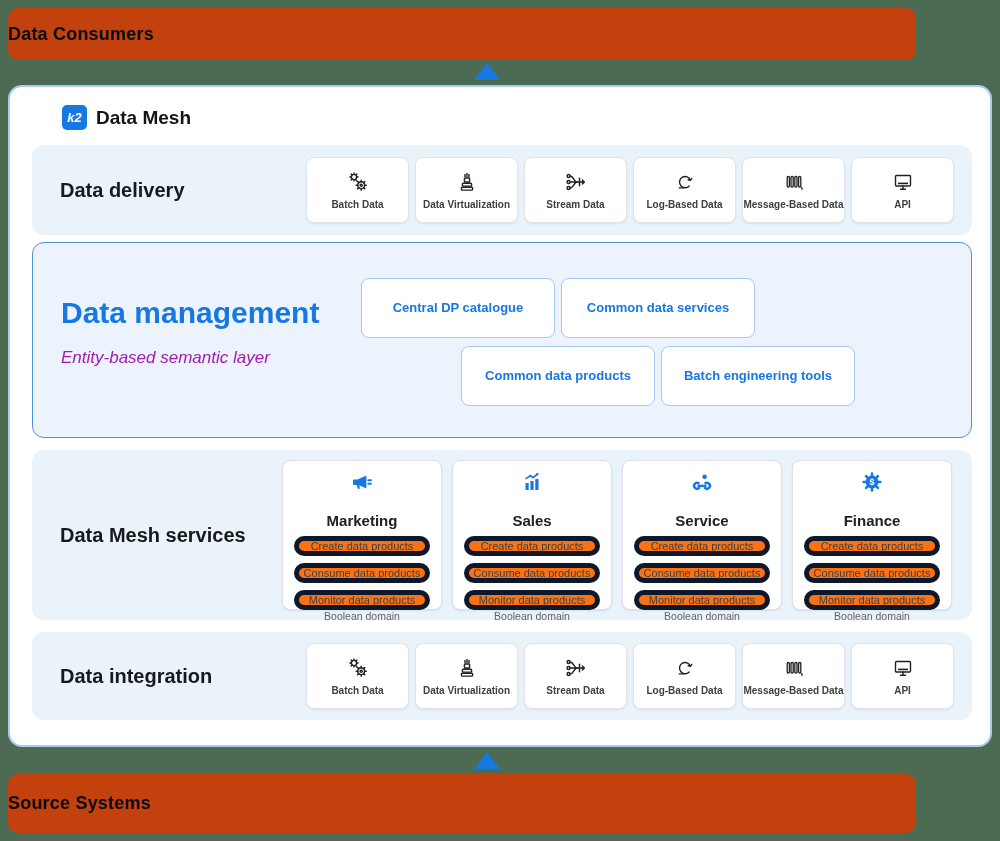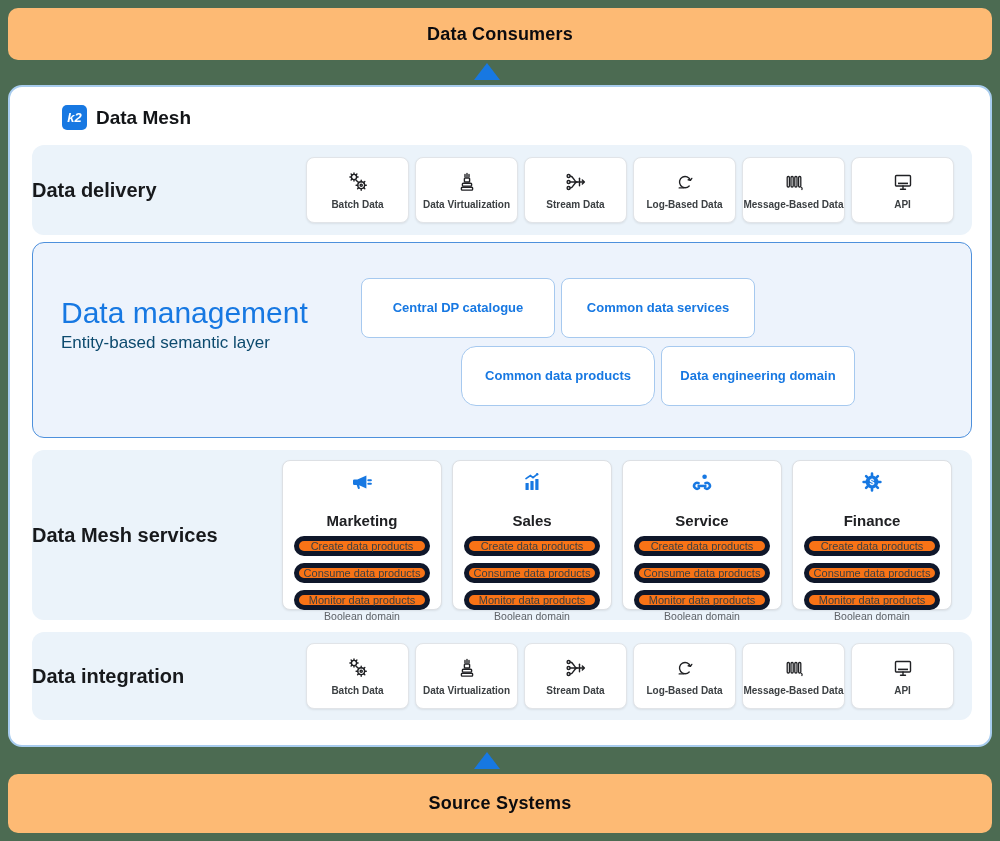--- a/index.html
+++ b/index.html
@@ -1,21 +1,21 @@
 <!DOCTYPE html>
 <html><head>
 <meta charset="utf-8">
 <style>
   * { margin:0; padding:0; box-sizing:border-box; }
   html,body { background:#4C6B52; }
   body { font-family:"Liberation Sans","DejaVu Sans",sans-serif; }
   #app { position:relative; width:1000px; height:841px; background:#4C6B52; overflow:hidden; }
 
-  .banner { position:absolute; left:8px; width:984px; background:#fdba74; border-radius:10px;
-            display:flex; align-items:center; justify-content:center;
+  .banner { position:absolute; left:8px; width:908px; background:#c2410c; border-radius:10px;
+            display:flex; align-items:center; 
             font-size:18px; font-weight:bold; color:#0B0B0F; letter-spacing:.2px; }
   .banner-top { top:8px; height:52px; }
   .banner-bottom { top:774px; height:59px; }
 
   .tri { position:absolute; width:0; height:0;
          border-left:13px solid transparent; border-right:13px solid transparent;
          border-bottom:17px solid #1778E2; }
   .tri-top { left:474px; top:63px; }
   .tri-bottom { left:474px; top:752px; }
 
@@ -26,41 +26,41 @@
   .logo { width:25px; height:25px; background:#1778E2; border-radius:5px; color:#fff;
           font-weight:bold; font-style:italic; font-size:13px;
           display:flex; align-items:center; justify-content:center; }
   .brand-title { font-size:19px; font-weight:bold; color:#121417; }
 
   .sect-row { position:absolute; left:22px; width:940px; background:#EBF3FA;
               border-radius:12px; display:flex; align-items:center; }
   .row-delivery { top:58px; height:90px; }
   .row-services { top:363px; height:170px; }
   .row-integration { top:545px; height:88px; }
-  .row-label { font-size:20px; font-weight:bold; color:#17191C; white-space:nowrap; }
+  .row-label { font-size:20px; font-weight:bold; color:#17191C; padding-left:28px; white-space:nowrap; }
   .cards { margin-left:auto; display:flex; gap:6px; padding-right:18px;font-weight:bold; }
 
   .mini-card { width:103px; height:66px; background:#fff; border:1px solid #E1E4E8; border-radius:8px;
                display:flex; flex-direction:column; align-items:center; justify-content:center; gap:5px;
                box-shadow:0 1px 2px rgba(60,64,67,.10); }
   .mini-card .lbl { font-size:10px; color:#3C4043; white-space:nowrap; }
   .icon24 { width:24px; height:24px; display:block; }
 
   .mgmt { position:absolute; left:22px; top:155px; width:940px; height:196px;
           background:#EDF3FC; border:1.5px solid #4D90DC; border-radius:12px; }
   .mgmt-titleblock { position:absolute; left:28px; top:53px; }
-  .mgmt-title { font-size:30px; font-weight:normal; color:#1778E2; line-height:1.15; }
-  .mgmt-subtitle { font-size:17px; color:#0c4a6e; margin-top:2px; }
+  .mgmt-title { font-size:30px; font-weight:bold; color:#1778E2; line-height:1.15; }
+  .mgmt-subtitle { font-size:17px; color:#a21caf; margin-top:17px;font-style:italic; }
   .mgmt-card { position:absolute; width:194px; height:60px; background:#fff;
                border:1px solid #A6C9EF; border-radius:8px;
                display:flex; align-items:center; justify-content:center; text-align:center;
                color:#1778E2; font-weight:bold; font-size:13px; line-height:1.3; padding:0 14px; }
   .mc-r1 { top:35px; } .mc-r2 { top:103px; }
   .mc-1 { left:328px; } .mc-2 { left:528px; } .mc-3 { left:728px; }
-  .mc-4 { left:428px;border-radius:15px; } .mc-5 { left:628px; }
+  .mc-4 { left:428px; } .mc-5 { left:628px; }
 
   .domain-cards { margin-left:auto; display:flex; gap:10px; padding-right:20px; }
   .domain-card { width:160px; height:150px; background:#fff; border:1px solid #DDE0E4; border-radius:8px;
                  box-shadow:0 1px 2px rgba(60,64,67,.10);
                  display:flex; flex-direction:column; align-items:center; padding-top:9px; }
   .domain-title { font-size:15px; font-weight:bold; color:#202124; margin-top:18px; }
   .pill { width:136px; height:20px; background:#f97316; border:5px solid #0f172a; border-radius:10px;
           font-size:11px; color:#3C4043; display:flex; align-items:center; justify-content:center; margin-top:7px; }
   .domain-footer { font-size:10.5px; color:#5F6368; margin-top:0; }
 
@@ -165,21 +165,21 @@
       <div class="mgmt-card mc-r1 mc-1">
         <span>Central DP catalogue</span>
       </div>
       <div class="mgmt-card mc-r1 mc-2">
         <span>Common data services</span>
       </div>
       <div class="mgmt-card mc-r2 mc-4">
         <span>Common data products</span>
       </div>
       <div class="mgmt-card mc-r2 mc-5">
-        <span>Data engineering domain</span>
+        <span>Batch engineering tools</span>
       </div>
     </div>
 
     <div class="sect-row row-services">
       <div class="row-label">Data Mesh services</div>
       <div class="domain-cards">
 
         <div class="domain-card">
           <span>
             <svg class="icon24" viewBox="0 0 24 24">

